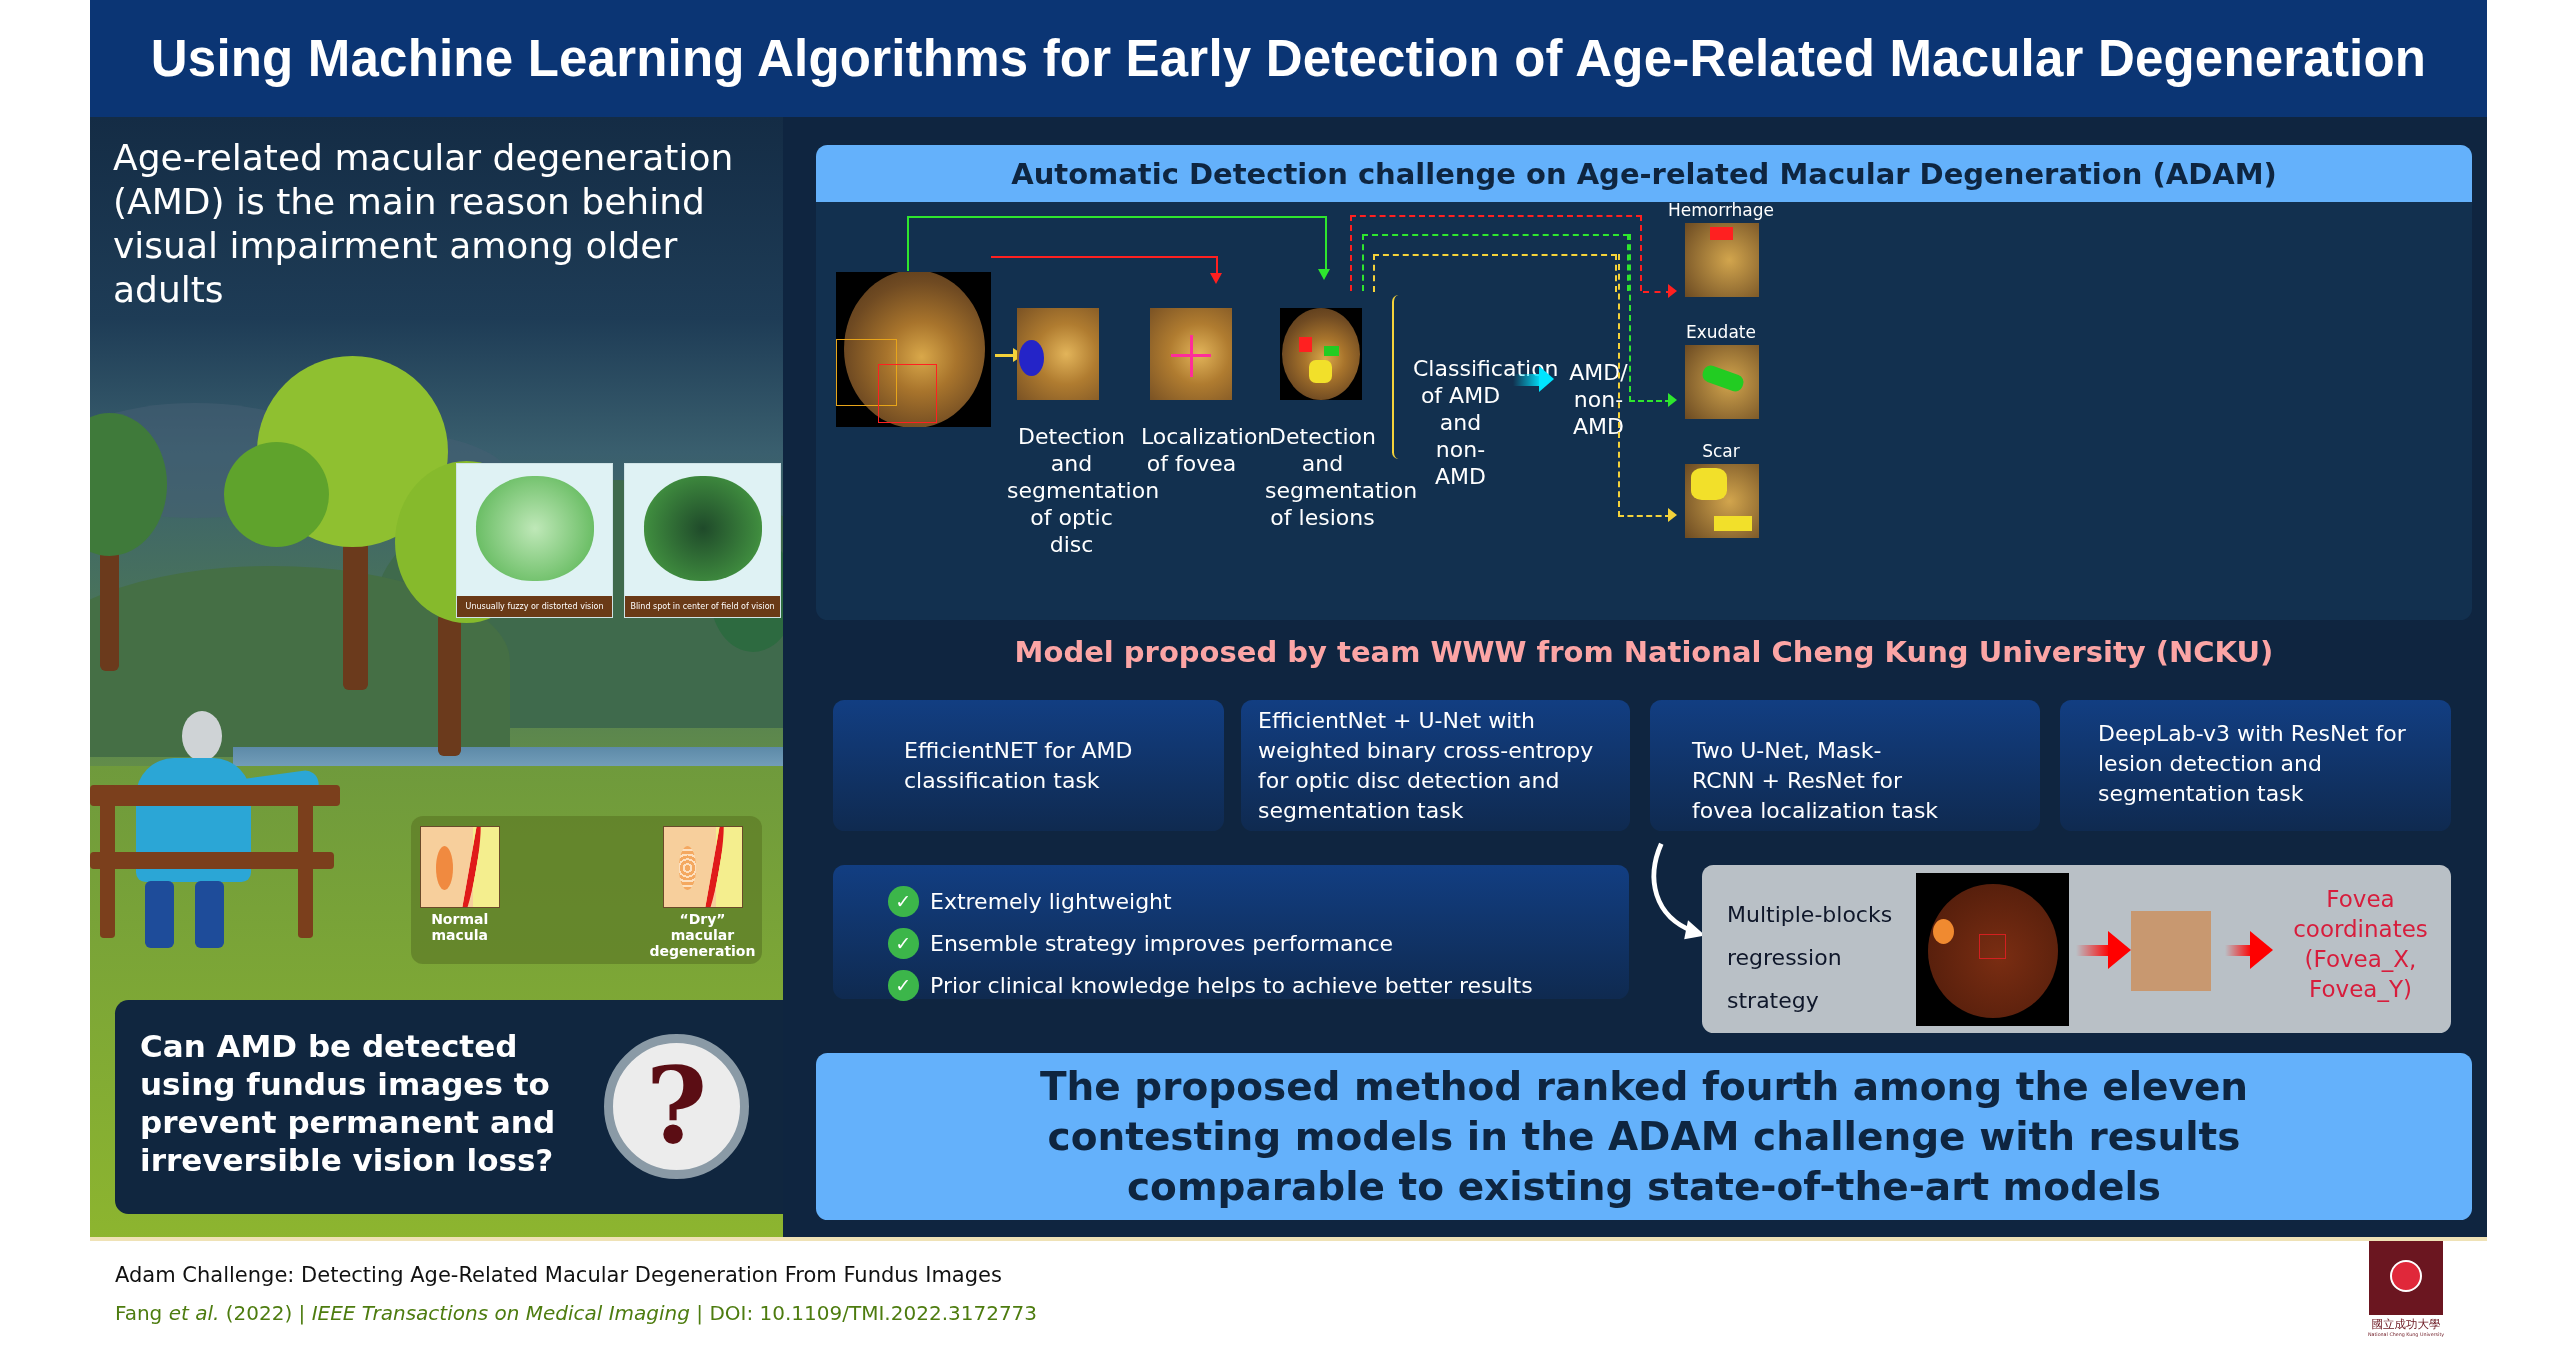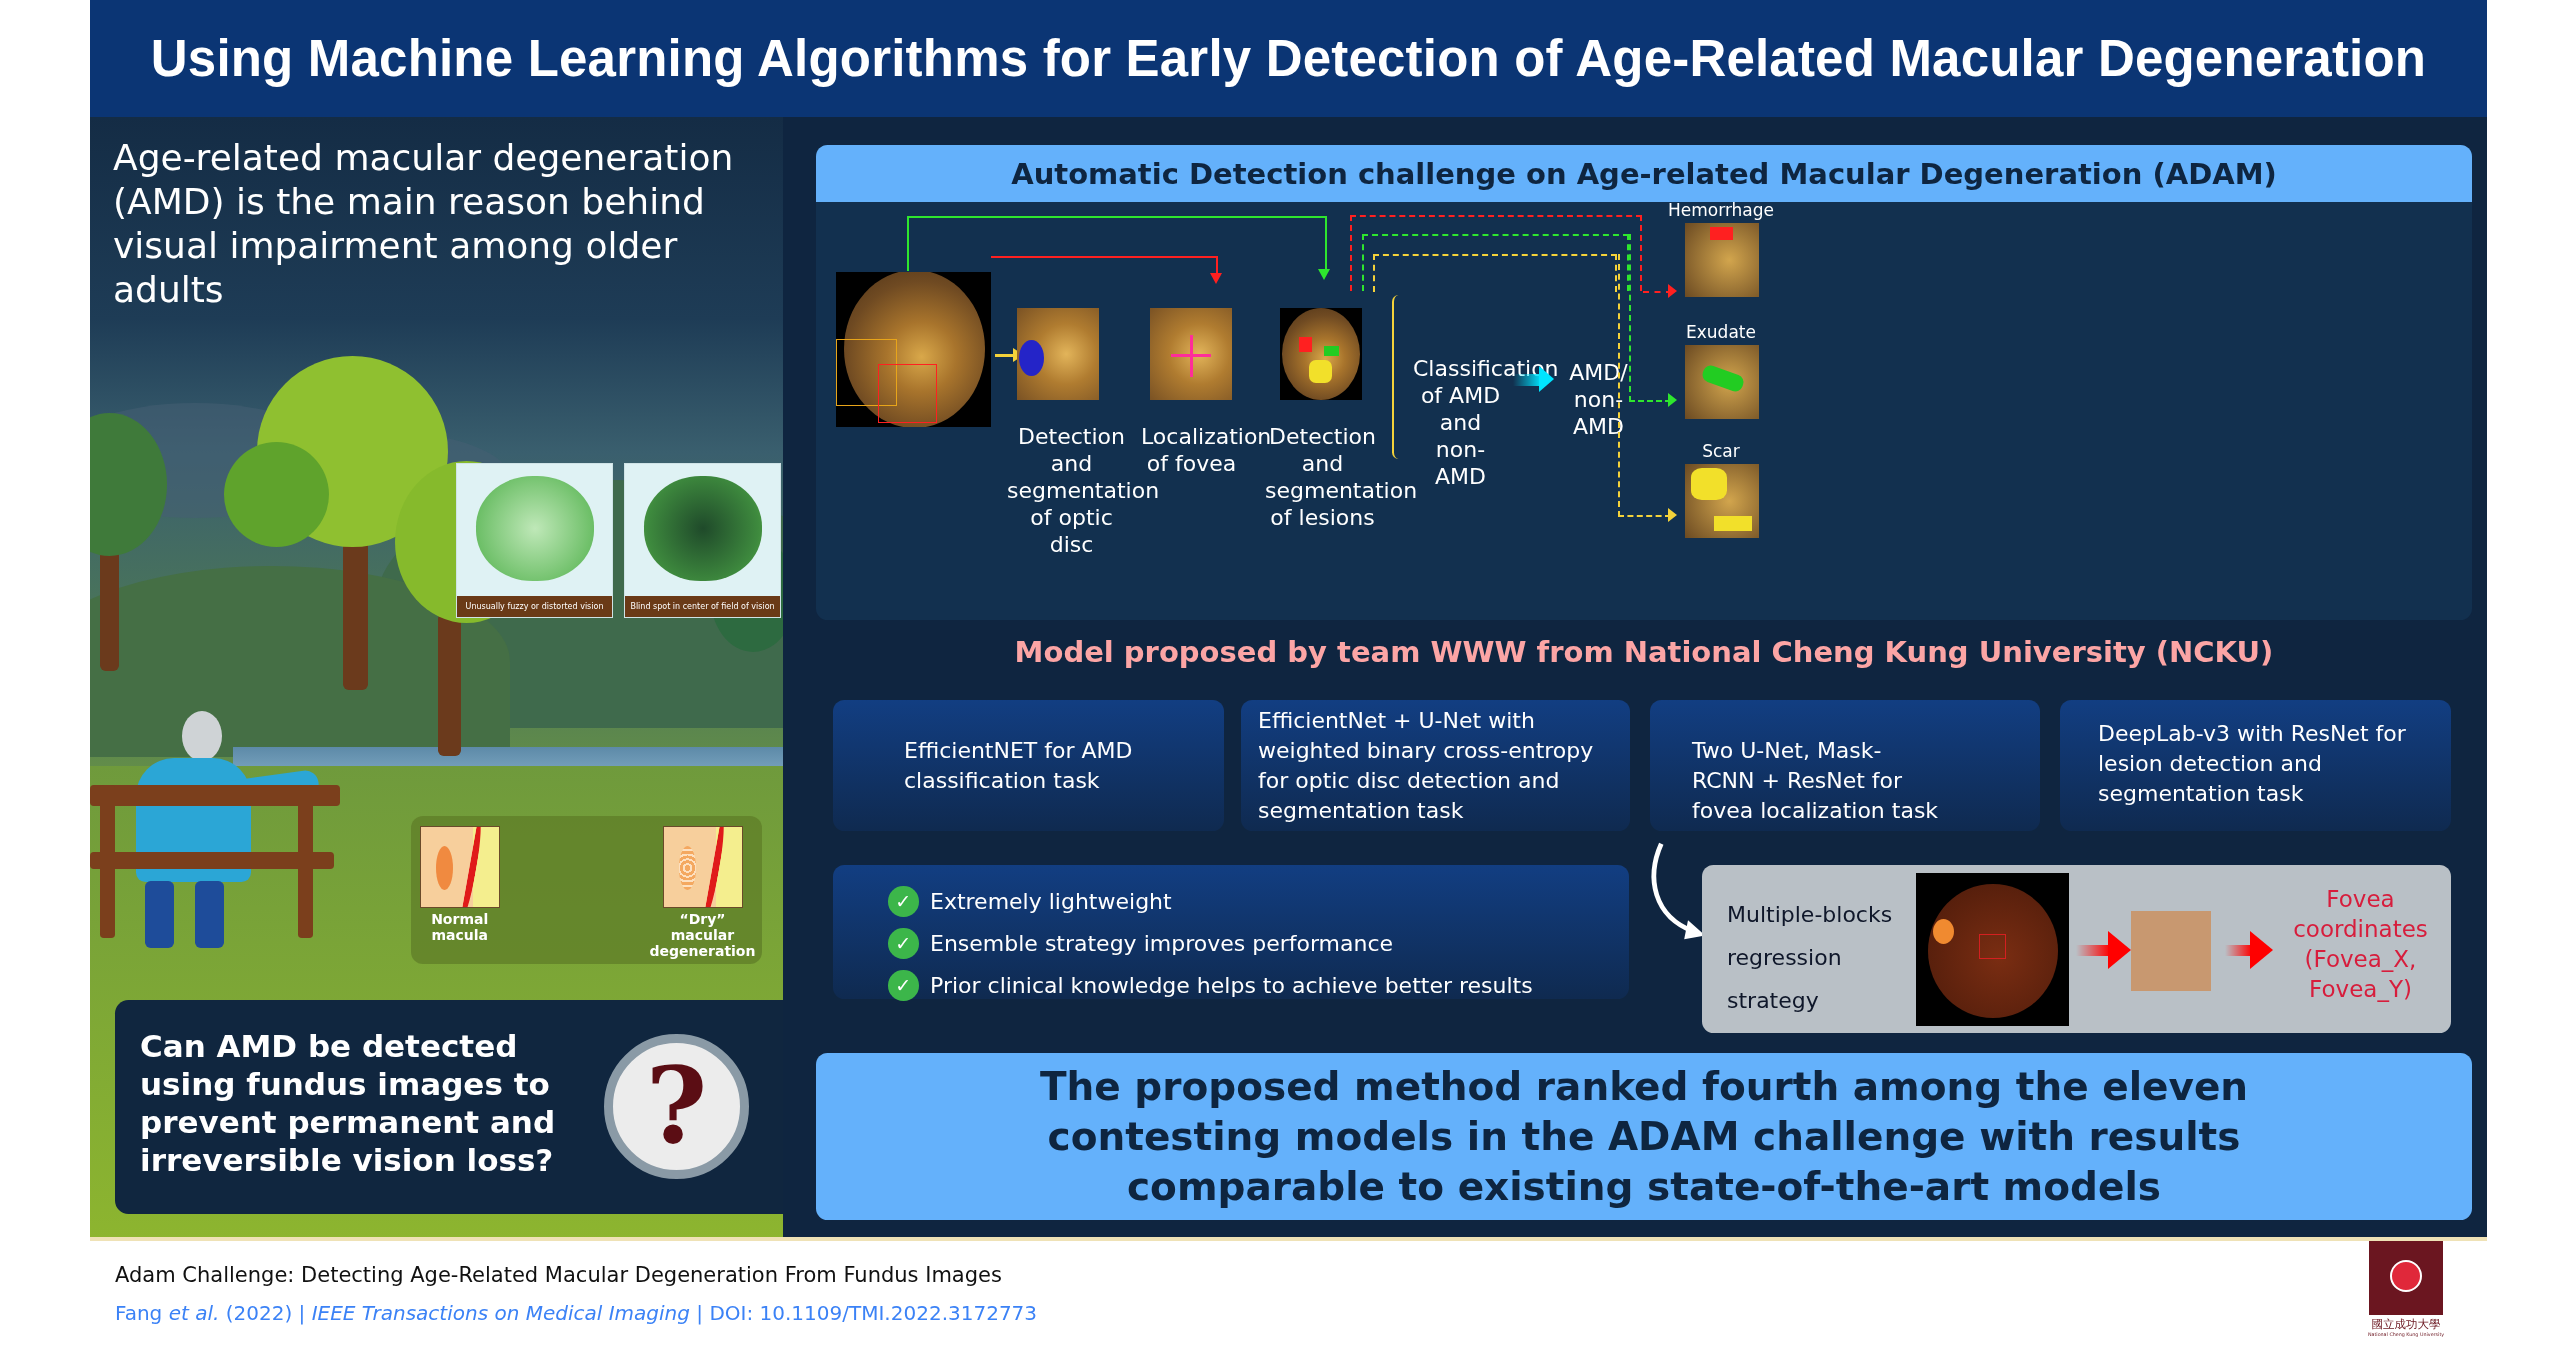--- a/index.html
+++ b/index.html
@@ -84,21 +84,21 @@
   .red-arrow { position: absolute; height: 23px; }
   .red-arrow .shaft { position: absolute; left: 0; top: 5.7px; height: 11.5px; background: linear-gradient(90deg, rgba(255,0,0,0), #ff0000); }
   .red-arrow .head { position: absolute; top: -7.6px; width: 0; height: 0; border-top: 19px solid transparent; border-bottom: 19px solid transparent; border-left: 23px solid #ff0000; }
   .fovea-text { position: absolute; left: 582px; top: 19px; width: 153px; text-align: center; color: #d71d3c; font-size: 23px; line-height: 30px; }
 
   .conclusion { position: absolute; left: 726px; top: 1053px; width: 1656px; height: 167px; background: #64b1fb; border-radius: 11.5px; display: flex; align-items: center; justify-content: center; text-align: center; }
   .conclusion span { color: #0e2540; font-weight: bold; font-size: 39px; line-height: 50px; width: 1413px; }
 
   
   .footer-title { position: absolute; left: 115px; top: 1263px; color: #111111; font-size: 21px; }
-  .footer-cite { position: absolute; left: 115px; top: 1301px; color: #3b82f6; font-size: 20px; }
+  .footer-cite { position: absolute; left: 115px; top: 1301px; color: #4d7c0f; font-size: 20px; }
   .footer-cite i { font-style: italic; }
   .logo { position: absolute; left: 2365px; top: 1241px; width: 82px; height: 105px; }
   .logo .mark { width: 74px; height: 74px; margin-left: 3.8px; background: #6b1620; position: relative; }
   .logo .mark .flower { position: absolute; left: 21px; top: 19px; width: 32px; height: 32px; border-radius: 50%; background: #e0283a; border: 2.9px solid #ffffff; }
   .logo .cn { font-size: 11.5px; color: #6b1620; text-align: center; margin-top: 1.9px; font-family: "DejaVu Serif", serif; }
   .logo .en { font-size: 4.8px; color: #6b1620; text-align: center; }
 </style>
 </head>
 <body>
 

